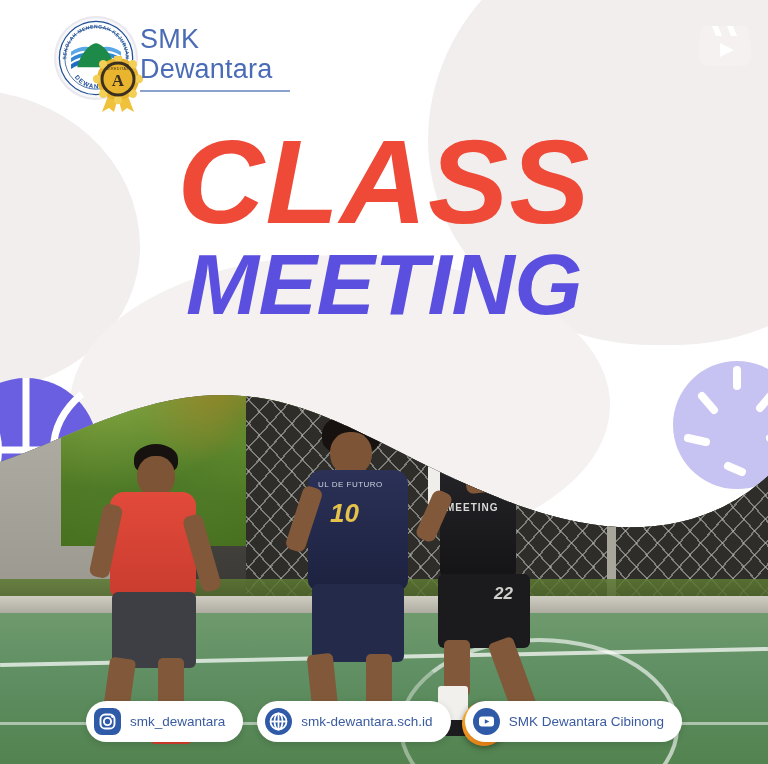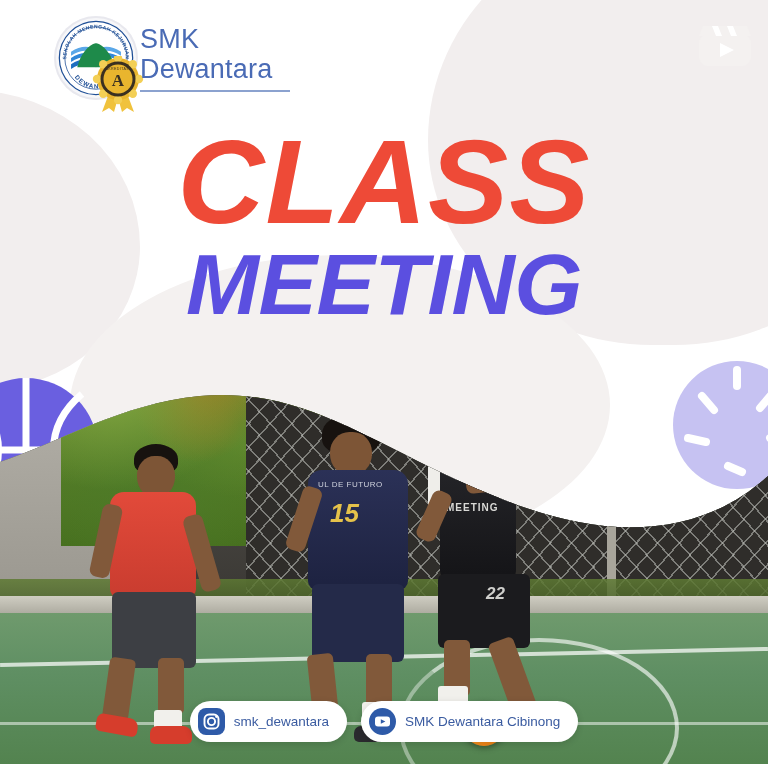--- a/index.html
+++ b/index.html
@@ -280,40 +280,40 @@
         <div class="p-sock" style="left:58px; top:266px; width:28px; height:20px;"></div>
         <div class="p-shoe red-shoe" style="left:0px; top:272px; width:42px; height:18px; transform:rotate(10deg);"></div>
         <div class="p-shoe red-shoe" style="left:54px; top:282px; width:42px; height:18px;"></div>
       </div>
 
       <div class="p" style="left:296px; top:70px; width:130px; height:320px;">
         <div class="p-hair" style="left:26px; top:0px; width:58px; height:40px;"></div>
         <div class="p-head" style="left:34px; top:18px; width:42px; height:44px;"></div>
         <div class="p-torso navy-torso" style="left:12px; top:56px; width:100px; height:120px;"></div>
         <div class="navy-chest" style="left:22px; top:66px;">UL DE FUTURO</div>
-        <div class="navy-number" style="left:34px; top:84px;">15</div>
+        <div class="navy-number" style="left:34px; top:84px;">10</div>
         <div class="p-arm" style="left:-2px; top:72px; width:20px; height:66px; transform:rotate(18deg);"></div>
         <div class="p-short navy-short" style="left:16px; top:170px; width:92px; height:78px;"></div>
         <div class="p-leg" style="left:14px; top:240px; width:26px; height:66px; transform:rotate(-6deg);"></div>
         <div class="p-leg" style="left:70px; top:240px; width:26px; height:60px;"></div>
         <div class="p-sock" style="left:66px; top:288px; width:30px; height:30px;"></div>
         <div class="p-shoe" style="left:58px; top:312px; width:42px; height:16px; background:#2a2a2e;"></div>
       </div>
 
       <div class="p" style="left:418px; top:54px; width:150px; height:336px;">
         <div class="p-hair" style="left:32px; top:0px; width:56px; height:38px;"></div>
         <div class="p-head" style="left:38px; top:16px; width:42px; height:46px;"></div>
         <div class="blk-shoulder" style="left:10px; top:56px; width:28px; height:52px;"></div>
         <div class="blk-shoulder" style="left:82px; top:56px; width:26px; height:48px;"></div>
         <div class="p-torso blk-torso" style="left:22px; top:56px; width:76px; height:126px;"></div>
         <div class="blk-text" style="left:28px; top:104px;">MEETING</div>
         <div class="p-arm" style="left:6px; top:92px; width:20px; height:52px; transform:rotate(24deg);"></div>
         <div class="p-arm" style="left:48px; top:76px; width:42px; height:18px; transform:rotate(-6deg);"></div>
         <div class="p-short blk-short" style="left:20px; top:176px; width:92px; height:74px;"></div>
-        <div class="blk-num" style="left:68px; top:186px;">22</div>
+        <div class="blk-num" style="left:76px; top:186px;">22</div>
         <div class="p-leg" style="left:26px; top:242px; width:26px; height:56px;"></div>
         <div class="p-leg" style="left:82px; top:240px; width:26px; height:78px; transform:rotate(-20deg);"></div>
         <div class="p-sock" style="left:20px; top:288px; width:30px; height:40px;"></div>
         <div class="p-shoe" style="left:12px; top:322px; width:44px; height:16px; background:#1d1d20;"></div>
       </div>
 
       <div class="ball-field"></div>
     </div>
   </div>
 
@@ -322,20 +322,32 @@
     <div class="pill">
       <svg class="pill-icon" viewBox="0 0 27 27">
         <rect x="0" y="0" width="27" height="27" rx="8" fill="#2e5aa8"></rect>
         <rect x="6.5" y="6.5" width="14" height="14" rx="4.6" fill="none" stroke="#ffffff" stroke-width="1.9"></rect>
         <circle cx="13.5" cy="13.5" r="3.6" fill="none" stroke="#ffffff" stroke-width="1.9"></circle>
         <circle cx="18.4" cy="8.6" r="1.3" fill="#ffffff"></circle>
       </svg>
       <span class="pill-label">smk_dewantara</span>
     </div>
 
+    <div class="pill">
+      <svg class="pill-icon" viewBox="0 0 27 27">
+        <circle cx="13.5" cy="13.5" r="13.5" fill="#2e5aa8"></circle>
+        <g fill="none" stroke="#ffffff" stroke-width="1.8">
+          <circle cx="13.5" cy="13.5" r="8"></circle>
+          <line x1="13.5" y1="5.5" x2="13.5" y2="21.5"></line>
+          <line x1="5.5" y1="13.5" x2="21.5" y2="13.5"></line>
+          <ellipse cx="13.5" cy="13.5" rx="4" ry="8"></ellipse>
+        </g>
+      </svg>
+      <span class="pill-label">smk-dewantara.sch.id</span>
+    </div>
 
     <div class="pill">
       <svg class="pill-icon" viewBox="0 0 27 27">
         <circle cx="13.5" cy="13.5" r="13.5" fill="#2e5aa8"></circle>
         <rect x="6" y="8.5" width="15" height="10" rx="3" fill="#ffffff"></rect>
         <path d="M11.8,11.2 L16.4,13.5 L11.8,15.8 Z" fill="#2e5aa8"></path>
       </svg>
       <span class="pill-label">SMK Dewantara Cibinong</span>
     </div>
   </div>

